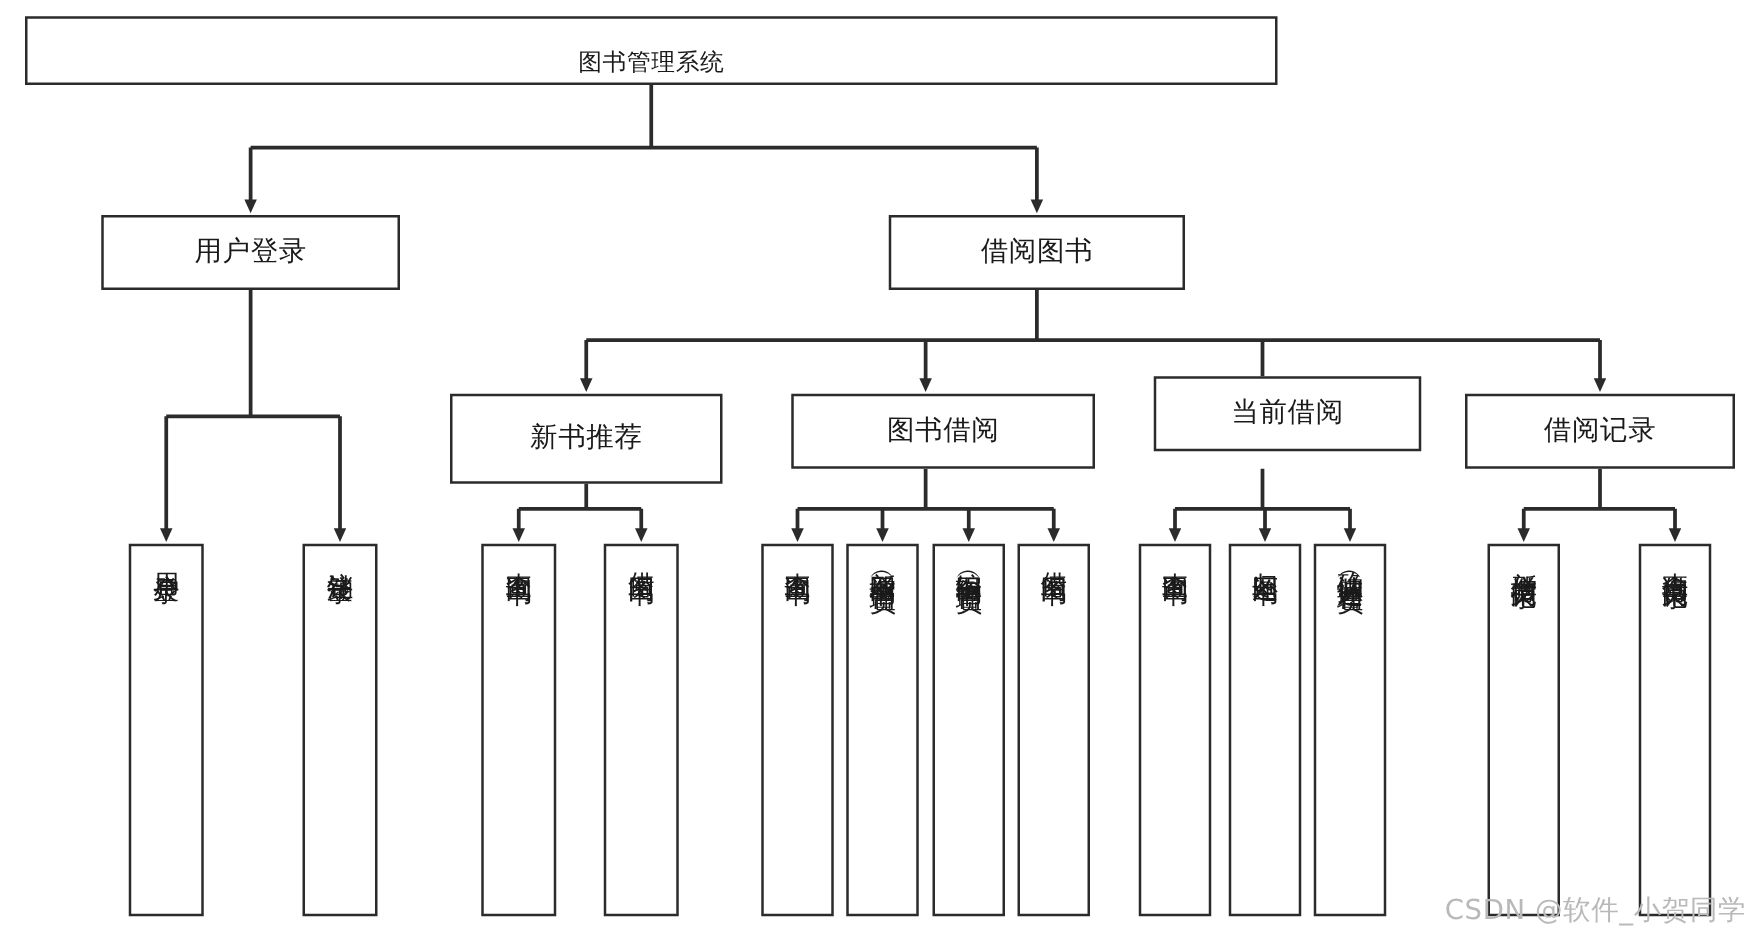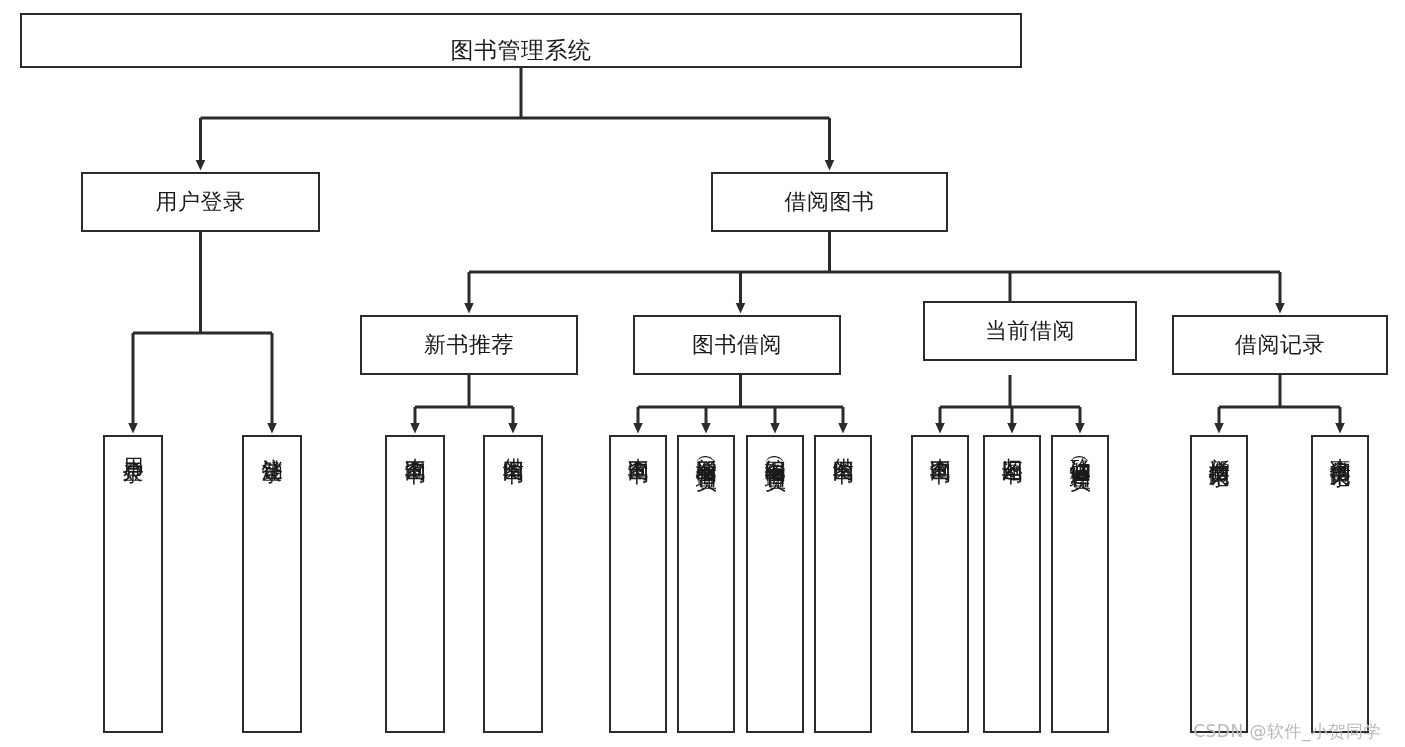--- a/index.html
+++ b/index.html
@@ -42,42 +42,42 @@
     display: block;
     line-height: 1.18;
     letter-spacing: 0.5px;
   }
   
   .node.horiz .label {
     font-size: 22px;
     writing-mode: horizontal-tb;
   }
   .node.root .label {
-    font-size: 23px;
+    font-size: 19px;
     margin-top: 20px;
   }
   
   .node.vert {
     align-items: flex-start;
     justify-content: center;
     padding-top: 4px;
   }
   .node.vert .label {
     writing-mode: vertical-rl;
     text-orientation: upright;
     font-size: 21px;
     line-height: 1.06;
     letter-spacing: 2px;
     white-space: nowrap;
   }
   #watermark {
     position: absolute;
-    right: 24px;
+    right: 8px;
     bottom: 4px;
-    font-size: 17px;
+    font-size: 22px;
     color: #b9b9b9;
     letter-spacing: 0.5px;
     z-index: 3;
     white-space: nowrap;
     font-family: "DejaVu Sans", "Liberation Sans", sans-serif;
   }
 </style>
 </head>
 <body>
 
@@ -129,24 +129,24 @@
   <div id="nodes">
       <div class="node horiz root" style="left: 20px; top: 13px; width: 1002px; height: 55px;">
         <span class="label">图书管理系统</span>
       </div>
       <div class="node horiz level1" style="left: 81px; top: 172px; width: 239px; height: 60px;">
         <span class="label">用户登录</span>
       </div>
       <div class="node horiz level1" style="left: 711px; top: 172px; width: 237px; height: 60px;">
         <span class="label">借阅图书</span>
       </div>
-      <div class="node horiz level2" style="left: 360px; top: 315px; width: 218px; height: 60px;">
+      <div class="node horiz level2" style="left: 360px; top: 315px; width: 218px; height: 72px;">
         <span class="label">新书推荐</span>
       </div>
-      <div class="node horiz level2" style="left: 633px; top: 315px; width: 208px; height: 60px;">
+      <div class="node horiz level2" style="left: 633px; top: 315px; width: 243px; height: 60px;">
         <span class="label">图书借阅</span>
       </div>
       <div class="node horiz level2" style="left: 903px; top: 301px; width: 214px; height: 60px; margin-left: 20px;">
         <span class="label">当前借阅</span>
       </div>
       <div class="node horiz level2" style="left: 1172px; top: 315px; width: 216px; height: 60px; text-align: center;">
         <span class="label">借阅记录</span>
       </div>
       <div class="node vert leaf" style="left: 103px; top: 435px; width: 60px; height: 298px;">
         <span class="label">用户登录</span>

